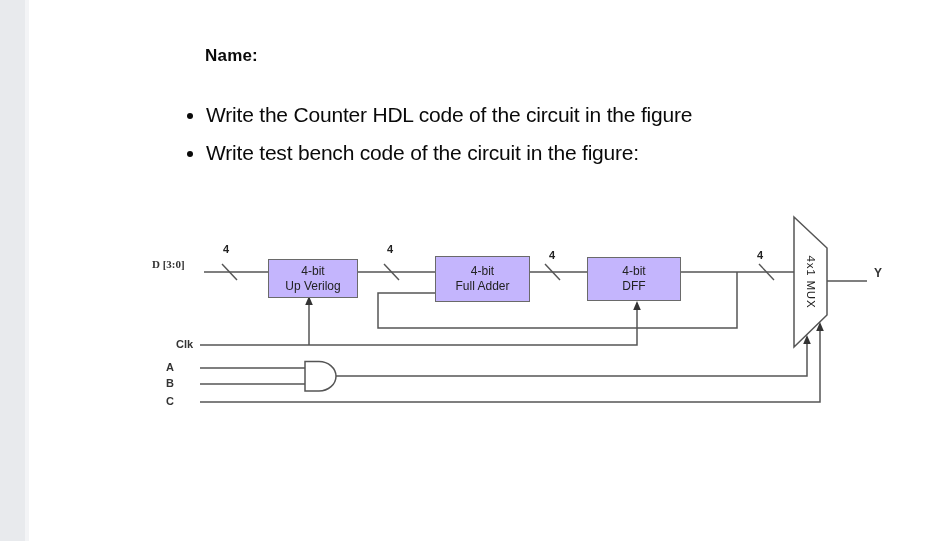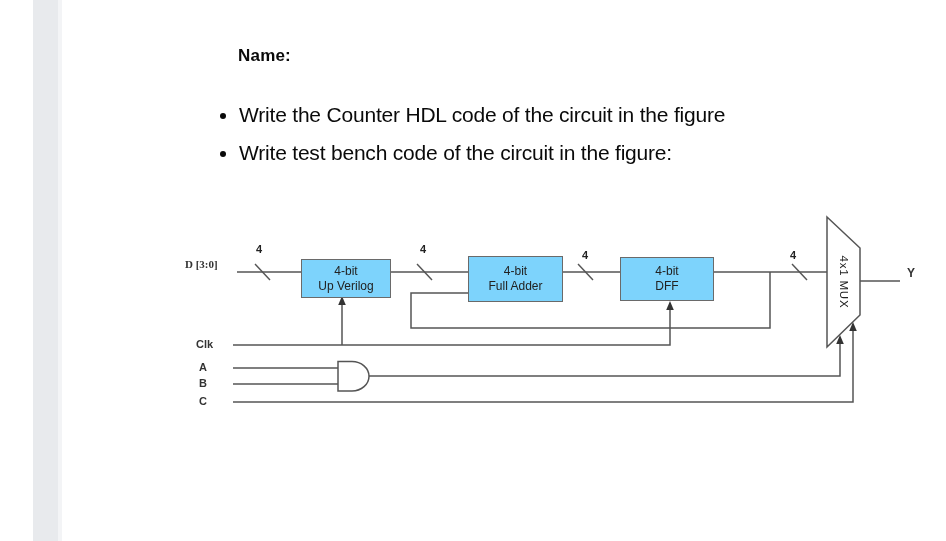--- a/index.html
+++ b/index.html
@@ -1,54 +1,54 @@
 <!DOCTYPE html>
 <html><head>
 <meta charset="utf-8">
 <style>
   html,body{margin:0;padding:0;}
   body{
     width:946px;height:541px;overflow:hidden;
     font-family:"Liberation Sans", sans-serif;
     background:#ffffff;
   }
-  .page{position:relative;width:828px;height:541px;background:#ffffff;margin-left:33px;}
+  .page{position:relative;width:828px;height:541px;background:#ffffff;}
   .left-margin{
     position:absolute;left:0;top:0;width:25px;height:541px;
     background:#e8eaed;border-right:4px solid #f3f4f6;
   }
   .name-heading{
     position:absolute;left:205px;top:46px;
     font-size:17px;font-weight:bold;color:#0a0a0a;letter-spacing:0.2px;
   }
   ul.task-list{
     position:absolute;left:179px;top:103px;margin:0;padding:0 0 0 27px;
     list-style:disc;color:#0a0a0a;
   }
   ul.task-list li{
     font-size:21px;line-height:1.1;color:#0a0a0a;margin-bottom:15px;
     letter-spacing:-0.2px;
   }
   .diagram{position:absolute;left:0;top:0;width:946px;height:541px;}
   .wires-svg{position:absolute;left:0;top:0;z-index:1;}
   .block{
     position:absolute;z-index:2;box-sizing:border-box;
-    background:#7dd3fc;border:1.5px solid #6a6a6a;
+    background:#c4b5fd;border:1.5px solid #6a6a6a;
     display:flex;flex-direction:column;align-items:center;justify-content:center;
     font-size:12px;line-height:1.25;color:#222;text-align:center;
   }
   .blk-upcounter{left:268px;top:259px;width:90px;height:39px;}
   .blk-fulladder{left:435px;top:256px;width:95px;height:46px;}
   .blk-dff{left:587px;top:257px;width:94px;height:44px;}
   .sig-label{
     position:absolute;z-index:2;font-size:11px;font-weight:600;color:#333;
     white-space:nowrap;
   }
   .lbl-dbus{left:152px;top:258px;font-family:Liberation Serif, serif;}
-  .lbl-clk{left:163px;top:338px;}
+  .lbl-clk{left:176px;top:338px;}
   .lbl-a{left:166px;top:361px;}
   .lbl-b{left:166px;top:377px;}
   .lbl-c{left:166px;top:395px;}
   .lbl-y{left:874px;top:266px;font-size:12px;}
   .bus-width{
     position:absolute;z-index:2;font-size:11px;font-weight:bold;color:#222;
     transform:translateX(-50%);
   }
   .bw1{left:226px;top:243px;}
   .bw2{left:390px;top:243px;}

